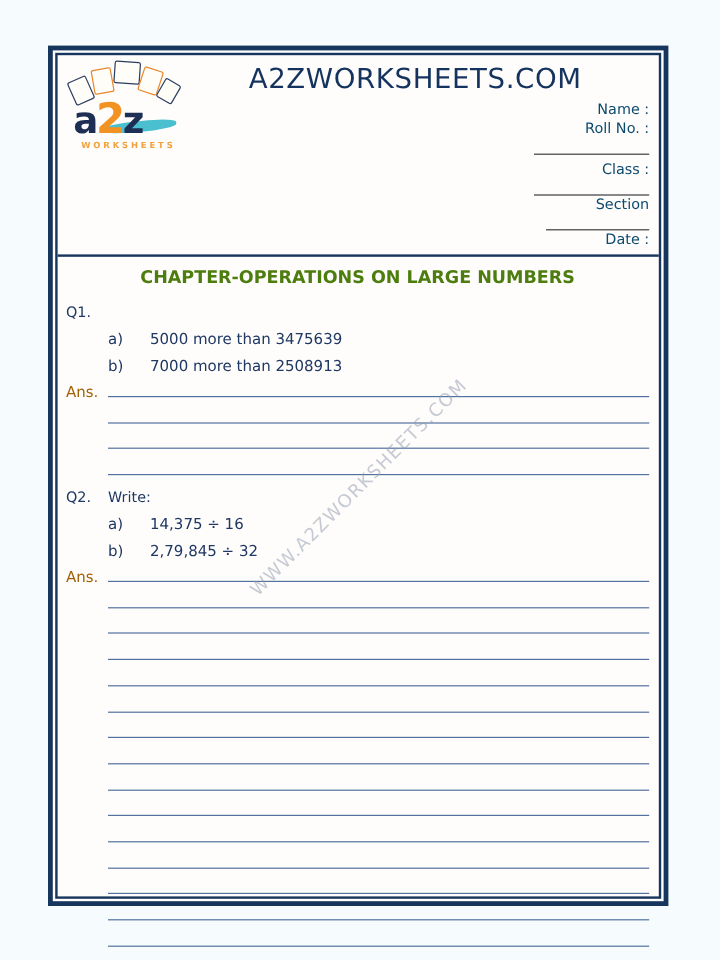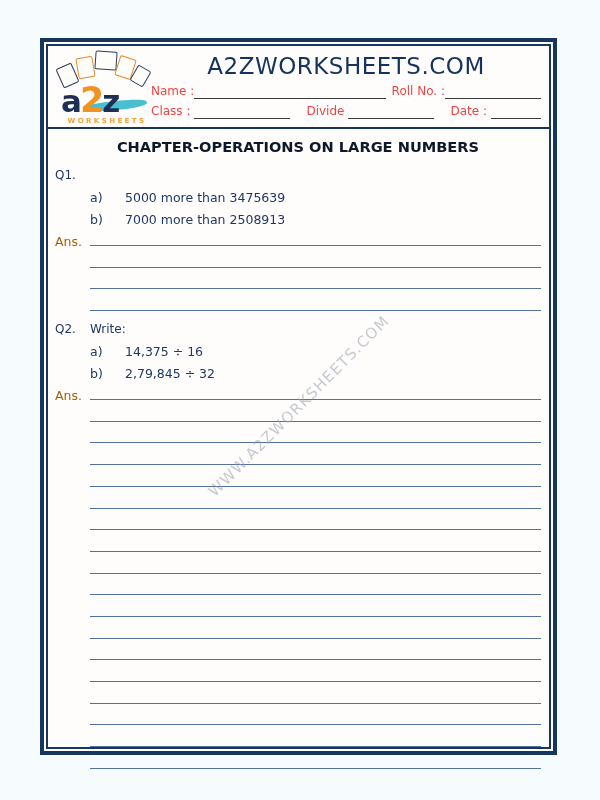--- a/index.html
+++ b/index.html
@@ -86,43 +86,44 @@
     text-align: center;
     font-weight: normal;
     font-size: 23px;
     letter-spacing: 0.5px;
     color: #14335e;
   }
   .field-row {
     display: flex;
     align-items: flex-end;
     font-size: 12px;
-    color: #ef4444;
+    color: #0c4a6e;
     margin-top: 5px;
     line-height: 15px;
+    flex-direction: column;
   }
   .fl { white-space: nowrap; }
   .fline { border-bottom: 1px solid #3c3c3c; height: 13px; }
   .name-line    { flex: 1; margin-right: 6px; }
   .roll-line    { width: 96px; }
   .class-line   { width: 96px; margin-left: 4px; }
   .section-line { width: 86px; margin-left: 4px; }
   .date-line    { flex: 1; margin-left: 4px; }
   .sec-gap { margin-left: 16px; }
   
   .main {
     flex: 1;
     padding: 5px 8px 0 7px;
     position: relative;
   }
   .chapter-title {
     text-align: center;
     font-weight: bold;
     font-size: 14.6px;
-    color: #0f172a;
+    color: #4d7c0f;
     margin: 4px 0 12px 0;
   }
   .q-row  { display: flex; color: #1f3864; font-size: 12px; line-height: 17px; margin-bottom: 5px; }
   .q-label { width: 35px; flex-shrink: 0; }
   .q-part { display: flex; margin-left: 35px; color: #1f3864; font-size: 12.5px; line-height: 17px; margin-bottom: 5px; }
   .part-label { width: 35px; flex-shrink: 0; }
   .ans-row { display: flex; color: #a16207; font-size: 12.5px; line-height: 17px; }
   .ans-label { width: 35px; flex-shrink: 0; }
   .lines { flex: 1; }
   .ans-line { height: 20.7px; border-bottom: 1px solid #53719f; }
@@ -160,21 +161,21 @@
         <div class="site-title">A2ZWORKSHEETS.COM</div>
         <div class="field-row">
           <span class="fl">Name :</span>
           <span class="fline name-line"></span>
           <span class="fl">Roll No. :</span>
           <span class="fline roll-line"></span>
         </div>
         <div class="field-row">
           <span class="fl">Class :</span>
           <span class="fline class-line"></span>
-          <span class="fl sec-gap">Divide</span>
+          <span class="fl sec-gap">Section</span>
           <span class="fline section-line"></span>
           <span class="fl sec-gap">Date :</span>
           <span class="fline date-line"></span>
         </div>
       </div>
     </div>
 
     <div class="main">
       <div class="chapter-title">CHAPTER-OPERATIONS ON LARGE NUMBERS</div>
 

